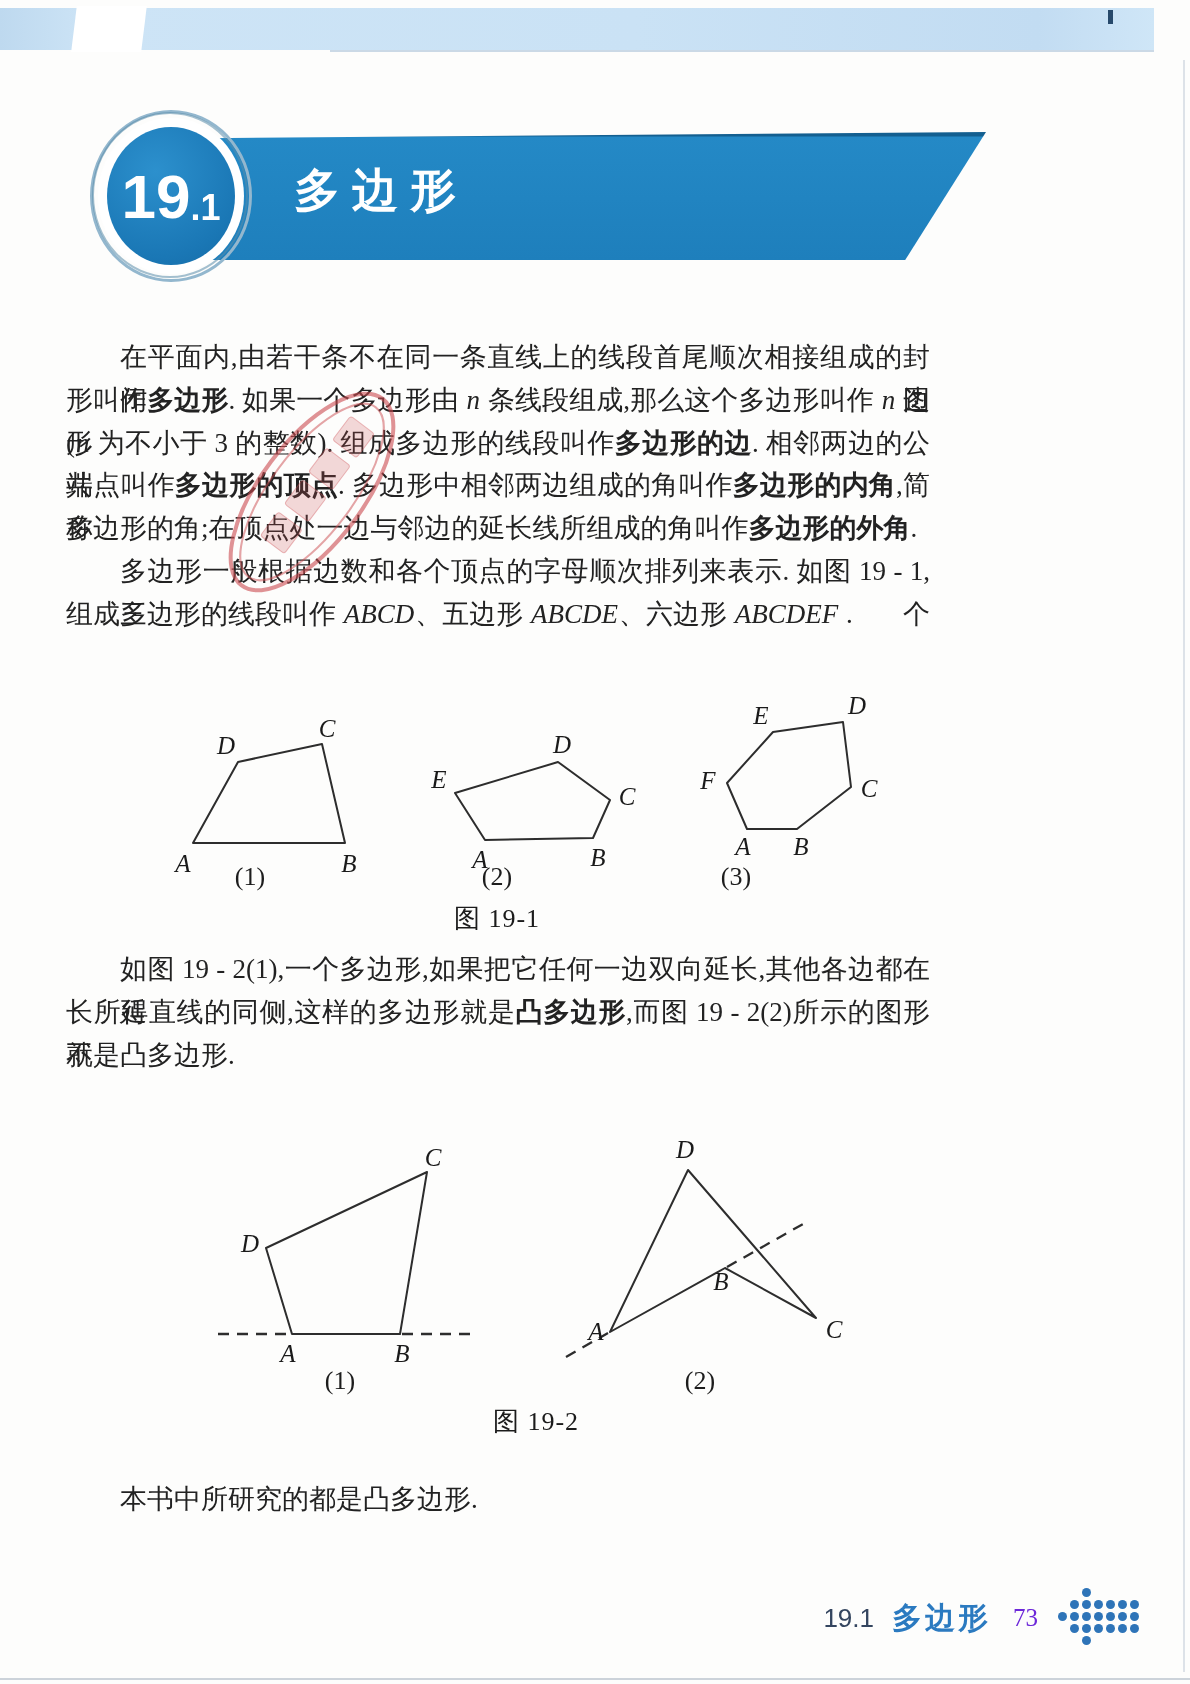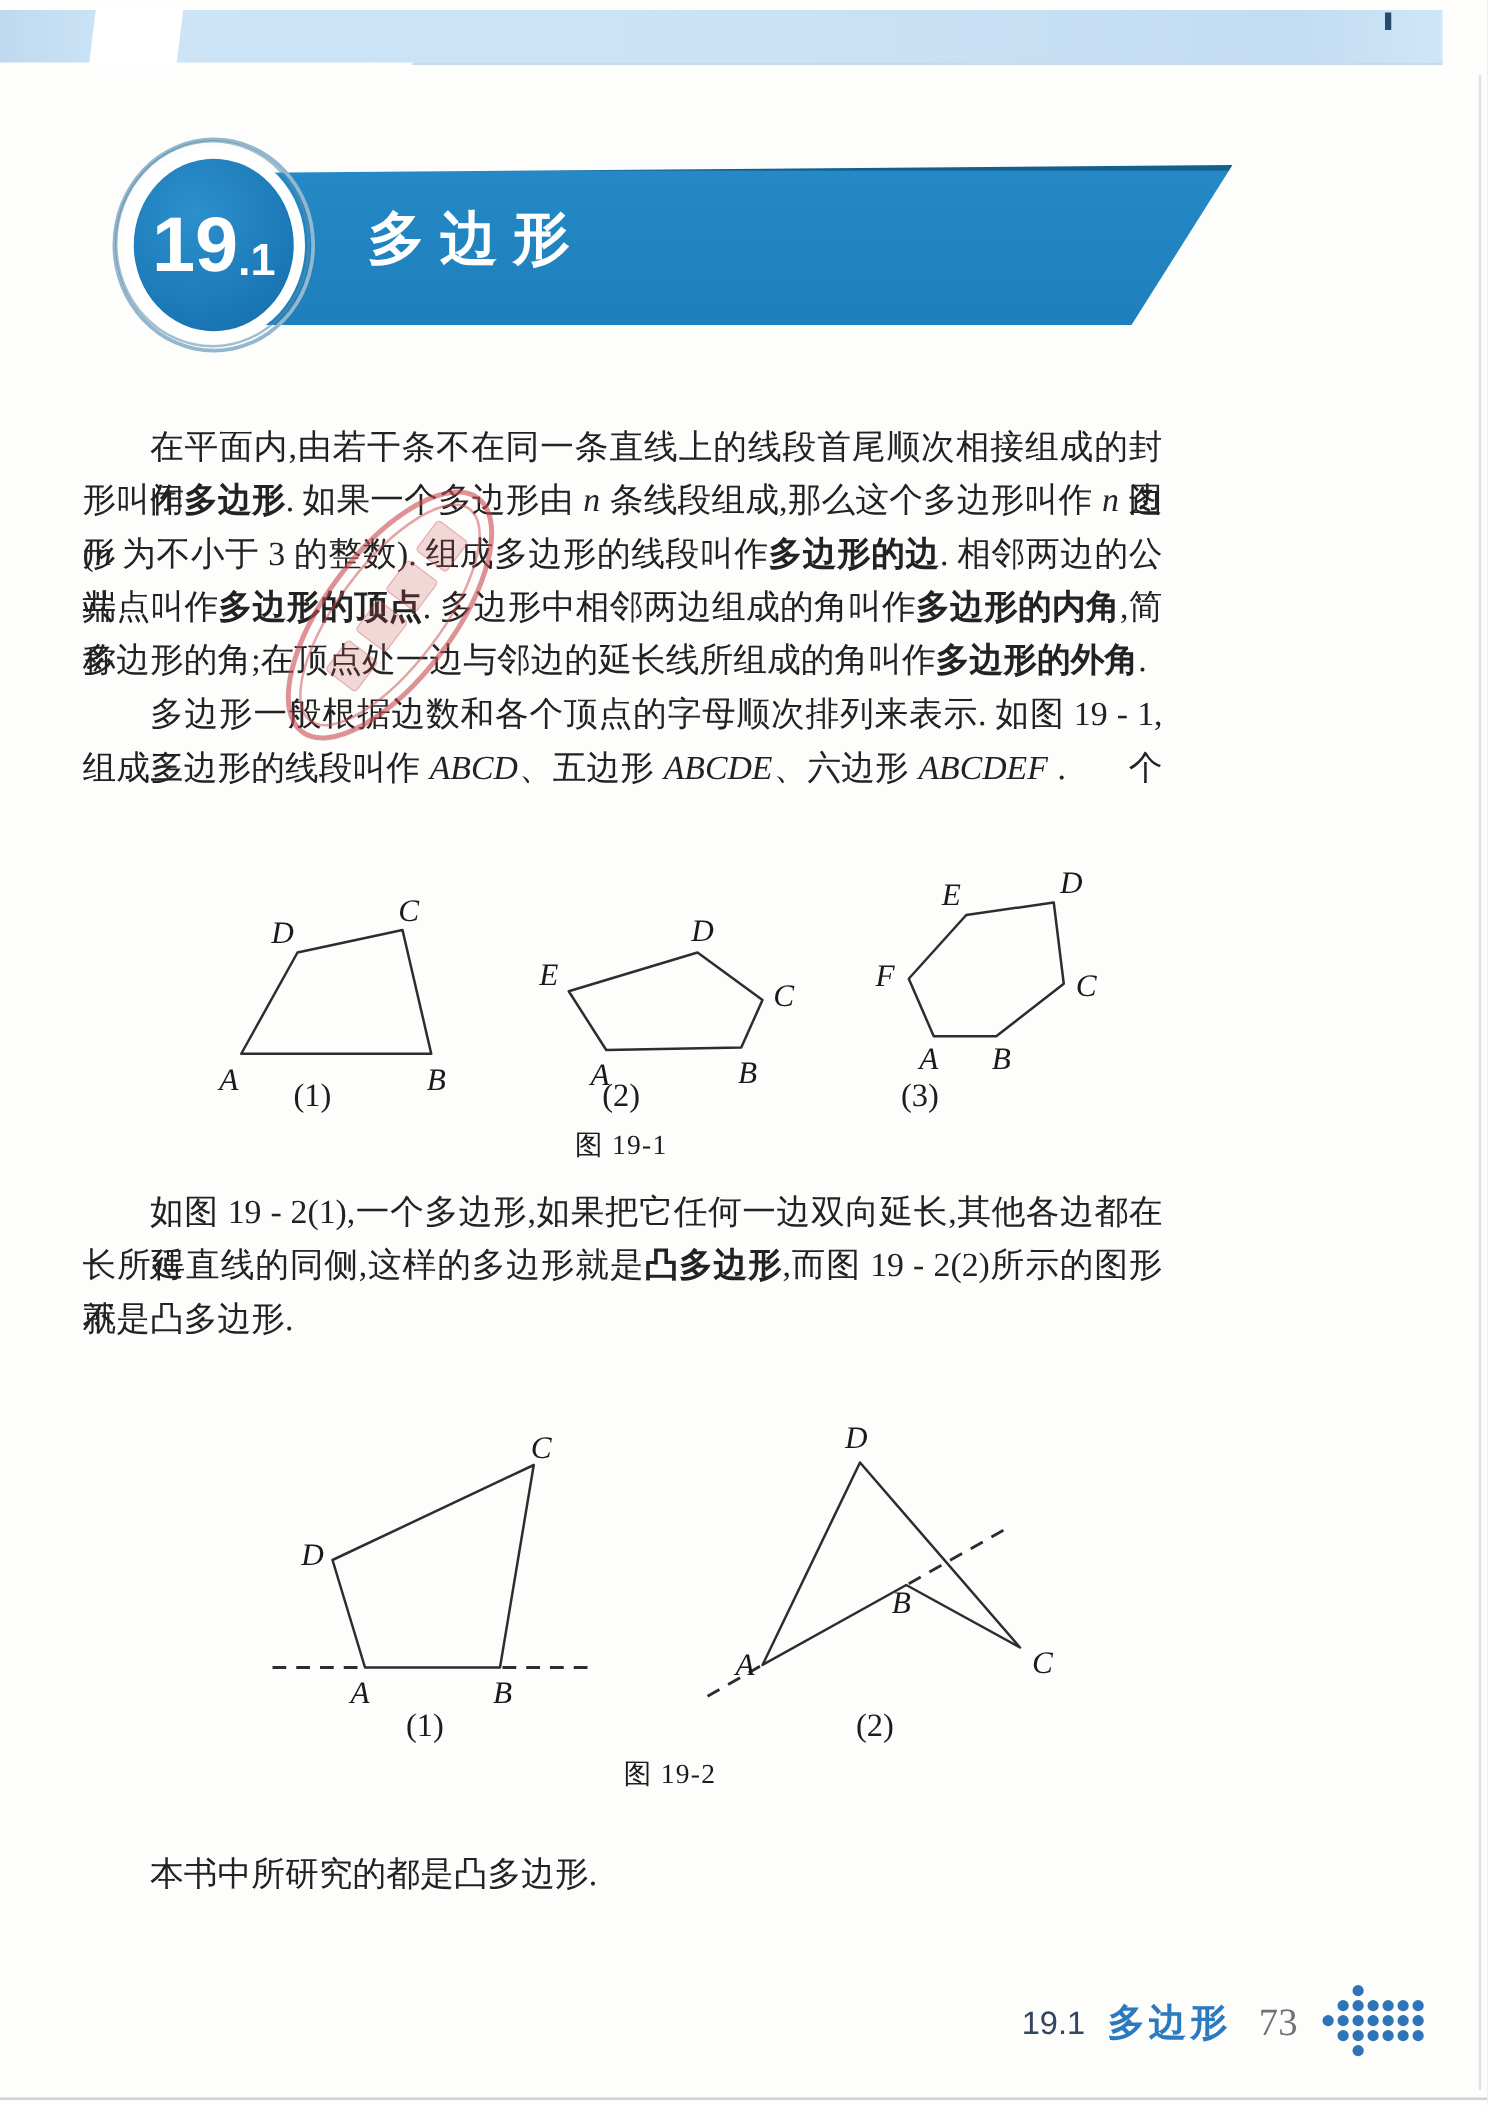--- a/index.html
+++ b/index.html
@@ -33,30 +33,30 @@
   .line.j{white-space:normal;text-align:justify;text-align-last:justify;height:42.8px;overflow:visible;}
   .line .b{font-weight:bold;}
   .line .i{font-style:italic;padding:0 1px;}
   
   #fig-overlay{position:absolute;left:0;top:0;pointer-events:none;}
   .shape{fill:none;stroke:#2d2d2d;stroke-width:2;stroke-linejoin:round;}
   .dash{stroke:#2d2d2d;stroke-width:2.3;stroke-dasharray:11 8;}
   .vlabel{font-family:"Liberation Serif","DejaVu Serif",serif;font-style:italic;font-size:25px;
           fill:#1a1a1a;text-anchor:middle;}
   .part-label{position:absolute;transform:translateX(-50%);font-size:26px;color:#1d1d1d;}
-  .figcap{position:absolute;transform:translateX(-50%);font-size:22px;color:#1b1b1b;letter-spacing:1px;}
+  .figcap{position:absolute;transform:translateX(-50%);font-size:26px;color:#1b1b1b;letter-spacing:1px;}
   .cap-1{left:497px;top:901px;}
   .cap-2{left:536px;top:1404px;}
   
   
   .footer{position:absolute;top:1588px;right:48px;display:flex;align-items:center;gap:18px;}
   .f-sec{font-family:Liberation Sans, sans-serif;font-size:26px;color:#34455f;}
   .f-title{font-family:"Liberation Sans","DejaVu Sans",sans-serif;font-size:30px;font-weight:bold;
            color:#2b7ac0;letter-spacing:3px;}
-  .f-page{font-size:31px;color:#737373;margin-left:4px;}
+  .f-page{font-size:25px;color:#6d28d9;margin-left:4px;}
   .dots{display:grid;grid-template-columns:repeat(7,12px);grid-auto-rows:12px;margin-left:2px;}
   .dots i{width:9px;height:9px;border-radius:50%;background:#2e74b8;display:block;}
   .dots i.off{background:transparent;}
   
   .edge-r{position:absolute;right:5px;top:60px;bottom:12px;width:2px;background:#dde2e8;}
   .edge-b{position:absolute;left:0;right:0;bottom:4px;height:2px;background:#ccd3da;}
 </style>
 </head>
 <body>
 

